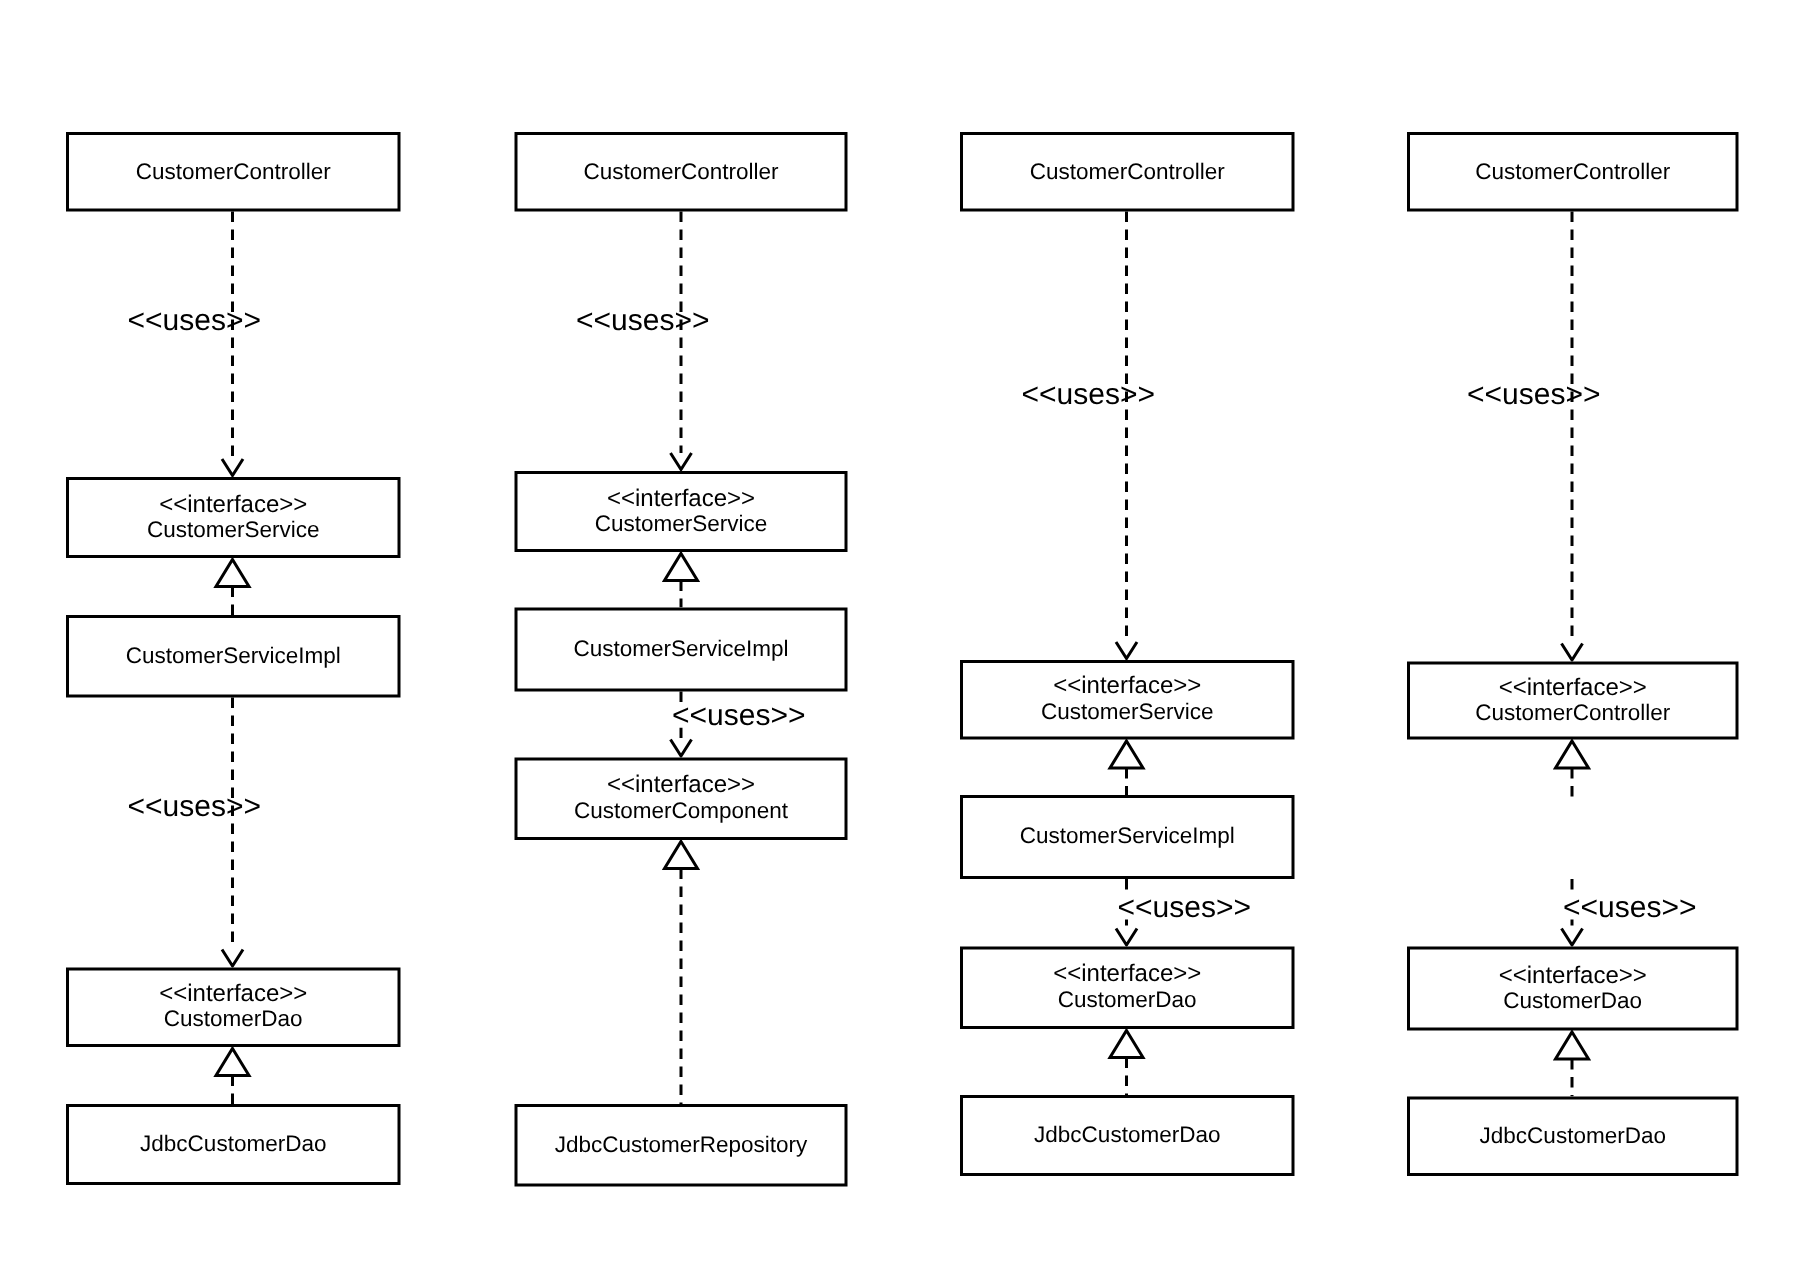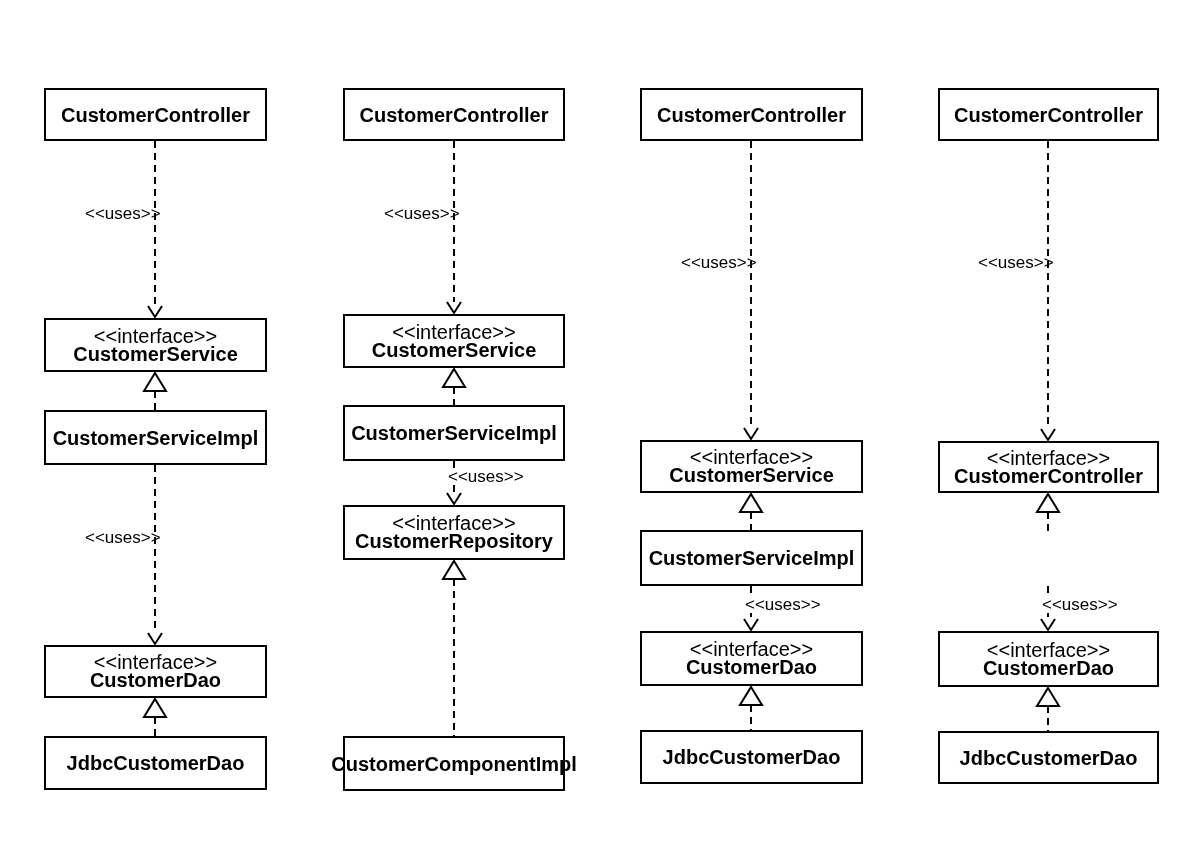--- a/index.html
+++ b/index.html
@@ -5,24 +5,24 @@
   html,body { margin:0; padding:0; background:#ffffff; }
   .canvas {
     position:relative; width:1200px; height:857px; background:#ffffff;
     font-family:"Liberation Sans", sans-serif; overflow:hidden; color:#000;
   }
   .box {
     position:absolute; background:#fff; border:2px solid #000; box-sizing:border-box;
     display:flex; flex-direction:column; align-items:center; justify-content:center;
     text-align:center;
   }
-  .box .name  { font-weight:bold; font-size:20px; line-height:18px; color:#000; }
-  .box .stereo{ font-weight:normal; font-size:20px; line-height:17px; color:#000; }
+  .box .name  { font-weight:normal; font-size:15px; line-height:18px; color:#000; }
+  .box .stereo{ font-weight:normal; font-size:16px; line-height:17px; color:#000; }
   .uses {
-    position:absolute; font-size:17px; height:16px; line-height:16px;
+    position:absolute; font-size:20px; height:16px; line-height:16px;
     background:#fff; color:#000; white-space:nowrap;
   }
   .uses.r { text-align:right; }
   svg.connector { position:absolute; overflow:visible; display:block; }
 </style>
 </head>
 <body>
 
 <div class="canvas">
 
@@ -95,30 +95,30 @@
   </div>
 
   <svg class="connector" style="left:439px;top:461px;" width="30" height="44" xmlns="http://www.w3.org/2000/svg">
     <line x1="15" y1="0" x2="15" y2="32" stroke="#000" stroke-width="2" stroke-dasharray="7,5"></line>
     <path d="M8,32 L15,43 L22,32" fill="none" stroke="#000" stroke-width="2"></path>
   </svg>
   <span class="uses" style="left:448px;top:469px;">&lt;&lt;uses&gt;&gt;</span>
 
   <div class="box" style="left:343px;top:505px;width:222px;height:55px;">
     <span class="stereo">&lt;&lt;interface&gt;&gt;</span>
-    <span class="name">CustomerRepository</span>
+    <span class="name">CustomerComponent</span>
   </div>
 
   <svg class="connector" style="left:439px;top:560px;" width="30" height="176" xmlns="http://www.w3.org/2000/svg">
     <path d="M15,1 L26,19 L4,19 Z" fill="#fff" stroke="#000" stroke-width="2"></path>
     <line x1="15" y1="19" x2="15" y2="176" stroke="#000" stroke-width="2" stroke-dasharray="7,5"></line>
   </svg>
 
   <div class="box" style="left:343px;top:736px;width:222px;height:55px;">
-    <span class="name">CustomerComponentImpl</span>
+    <span class="name">JdbcCustomerRepository</span>
   </div>
 
   <div class="box" style="left:640px;top:88px;width:223px;height:53px;">
     <span class="name">CustomerController</span>
   </div>
 
   <svg class="connector" style="left:736px;top:141px;" width="30" height="299" xmlns="http://www.w3.org/2000/svg">
     <line x1="15" y1="0" x2="15" y2="287" stroke="#000" stroke-width="2" stroke-dasharray="7,5"></line>
     <path d="M8,287 L15,298 L22,287" fill="none" stroke="#000" stroke-width="2"></path>
   </svg>

